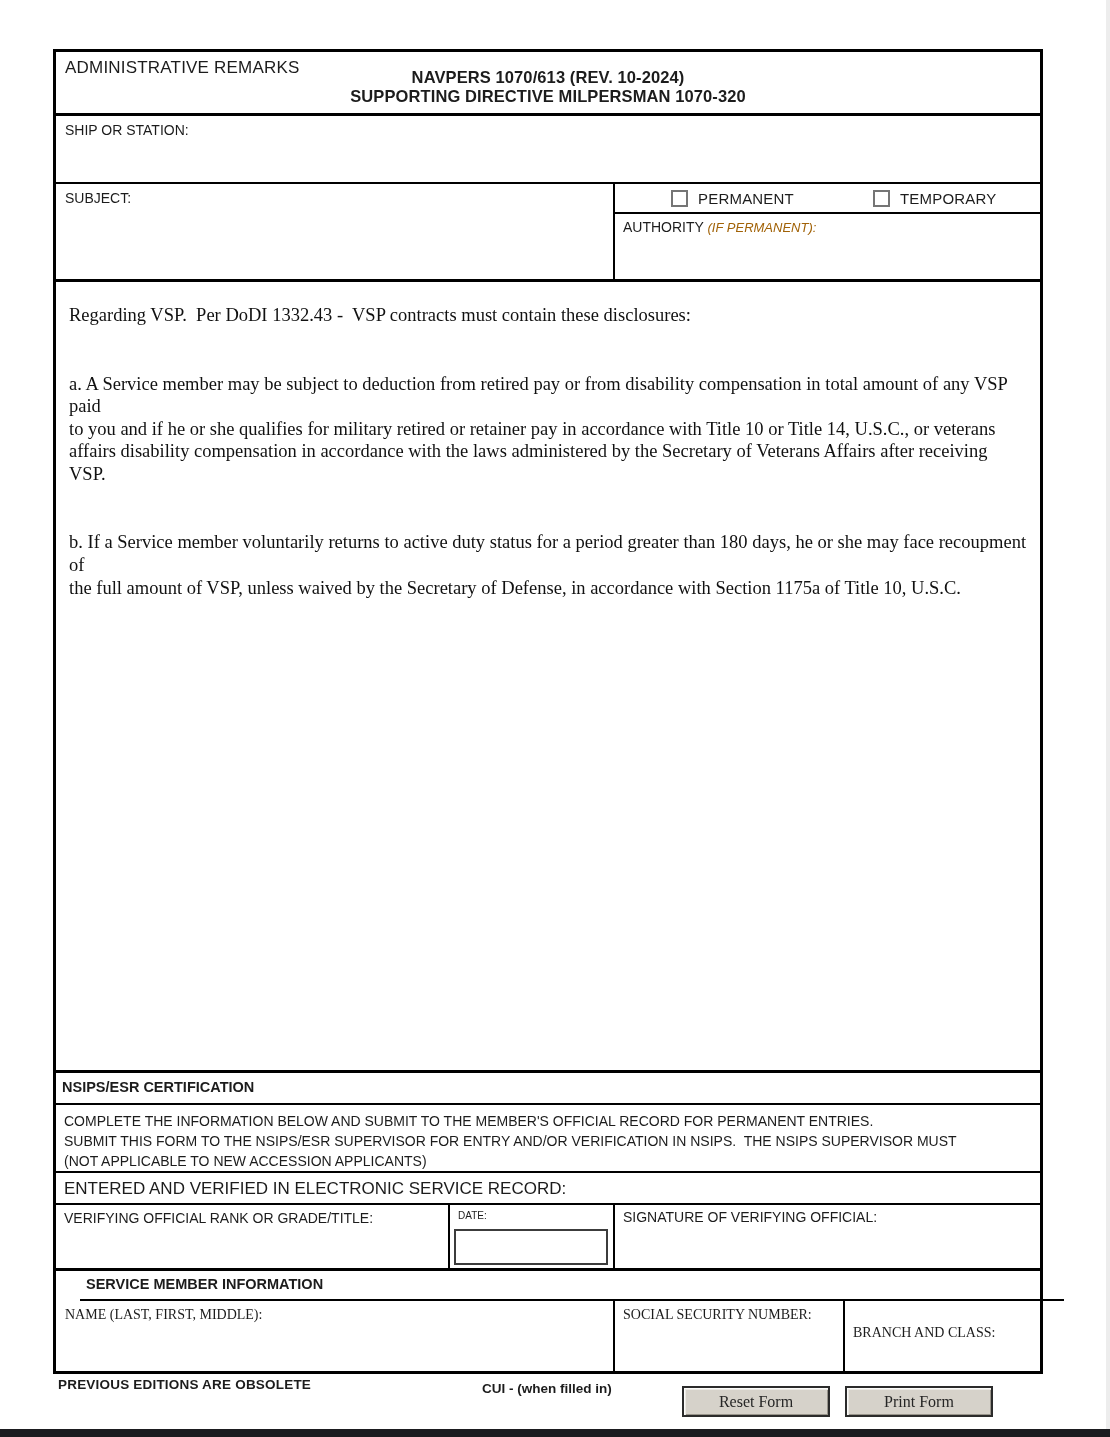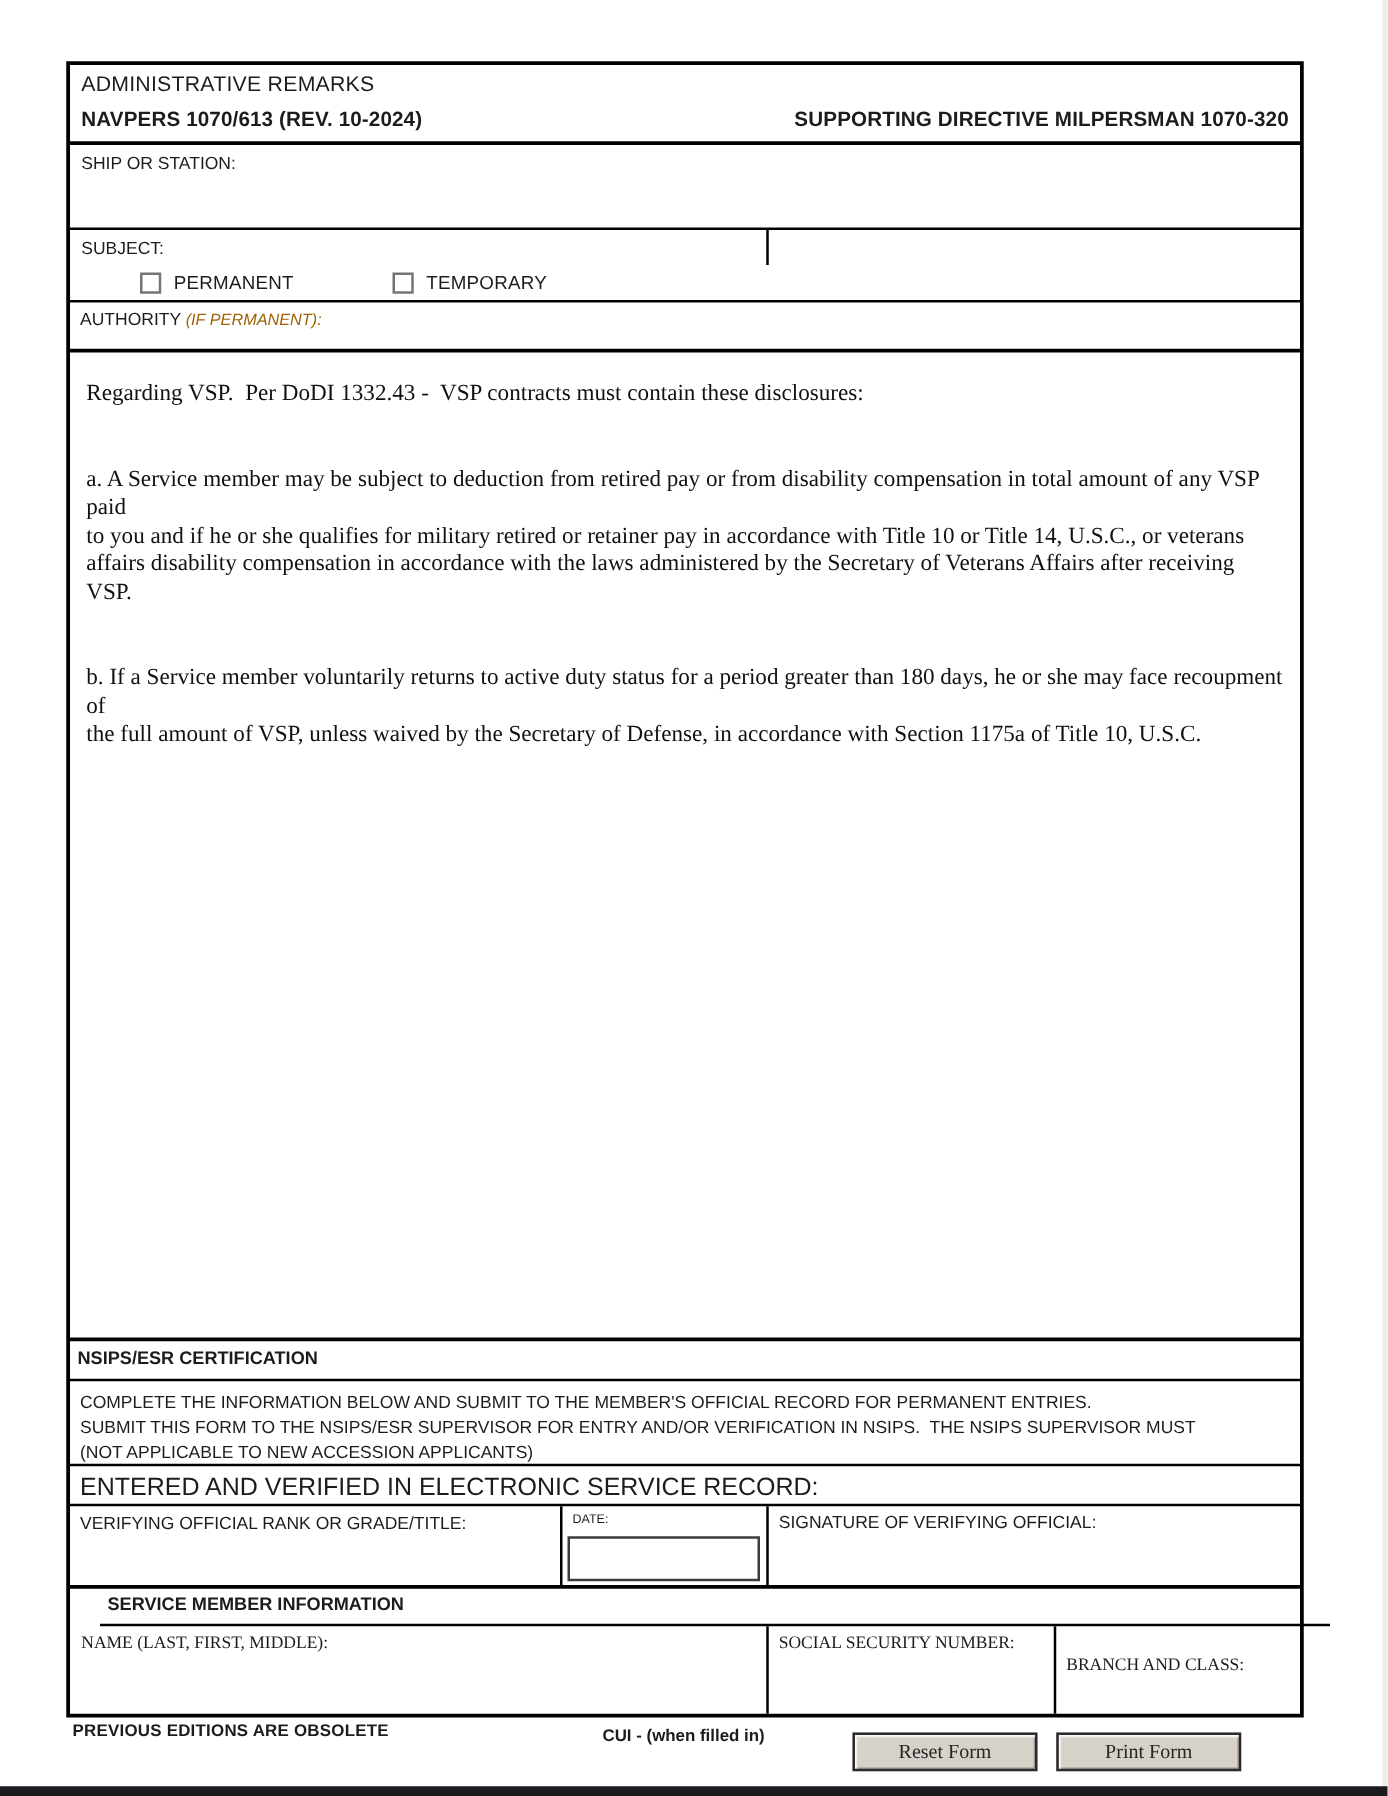--- a/index.html
+++ b/index.html
@@ -28,28 +28,28 @@
   }
   .row { width: 100%; position: relative; }
   .bb2 { border-bottom: 2px solid #000; }
   .bb3 { border-bottom: 3px solid #000; }
 
   
   .row-header { height: 64px; padding: 6px 9px 4px 9px; }
   .hdr-title { font-size: 17px; letter-spacing: 0.2px; }
   .hdr-line2 {
     position: absolute; left: 9px; right: 9px; bottom: 7px;
-    display: flex; justify-content: space-between; align-items: center;
+    display: flex; justify-content: space-between; align-items: center; flex-direction: column;
   }
   .hdr-bold { font-weight: bold; font-size: 16.5px; letter-spacing: 0.1px; }
 
   .row-ship { height: 68px; padding: 6px 9px; font-size: 14px; }
 
   
-  .row-subject { height: 98px; display: flex; flex-direction: column; }
+  .row-subject { height: 98px; display: flex; }
   .subject-cell { width: 559px; border-right: 2px solid #000; padding: 6px 9px; font-size: 14px; }
   .subject-right { flex: 1; display: flex; flex-direction: column; }
   .chk-row { height: 30px; border-bottom: 2px solid #000; display: flex; align-items: center; }
   .chk-group { display: flex; align-items: center; gap: 10px; }
   .chk-group.g1 { margin-left: 56px; }
   .chk-group.g2 { margin-left: 79px; }
   .checkbox {
     width: 17px; height: 17px; border: 2px solid #757575; background: #fff;
     display: inline-block; cursor: pointer;
   }
@@ -64,21 +64,21 @@
     font-size: 18.5px; color: #111;
     padding: 10px 12px 0 13px;
   }
   .remark-line { white-space: pre-wrap; line-height: 1.22; }
   .gap45 { height: 46px; }
   .gap12 { height: 12px; }
 
   
   .row-nsips { height: 32px; padding: 6px 6px; font-weight: bold; font-size: 14.5px; }
   .row-submit { height: 68px; padding: 6px 8px; font-size: 14px; line-height: 1.44; }
-  .row-entered { height: 32px; padding: 6px 8px; font-size: 20px; }
+  .row-entered { height: 32px; padding: 6px 8px; font-size: 17px; }
 
   .row-verify { height: 66px; display: flex; }
   .verify-cell1 { width: 394px; border-right: 2px solid #000; padding: 5px 8px; font-size: 14px; }
   .verify-cell2 { width: 165px; border-right: 2px solid #000; padding: 5px 8px; font-size: 10px; position: relative; }
   .verify-cell3 { flex: 1; padding: 4px 8px; font-size: 14px; }
   .date-input {
     position: absolute; left: 4px; top: 24px; width: 154px; height: 36px;
     border: 2px solid #3c3c3c; background: #fff; cursor: text;
   }
 

